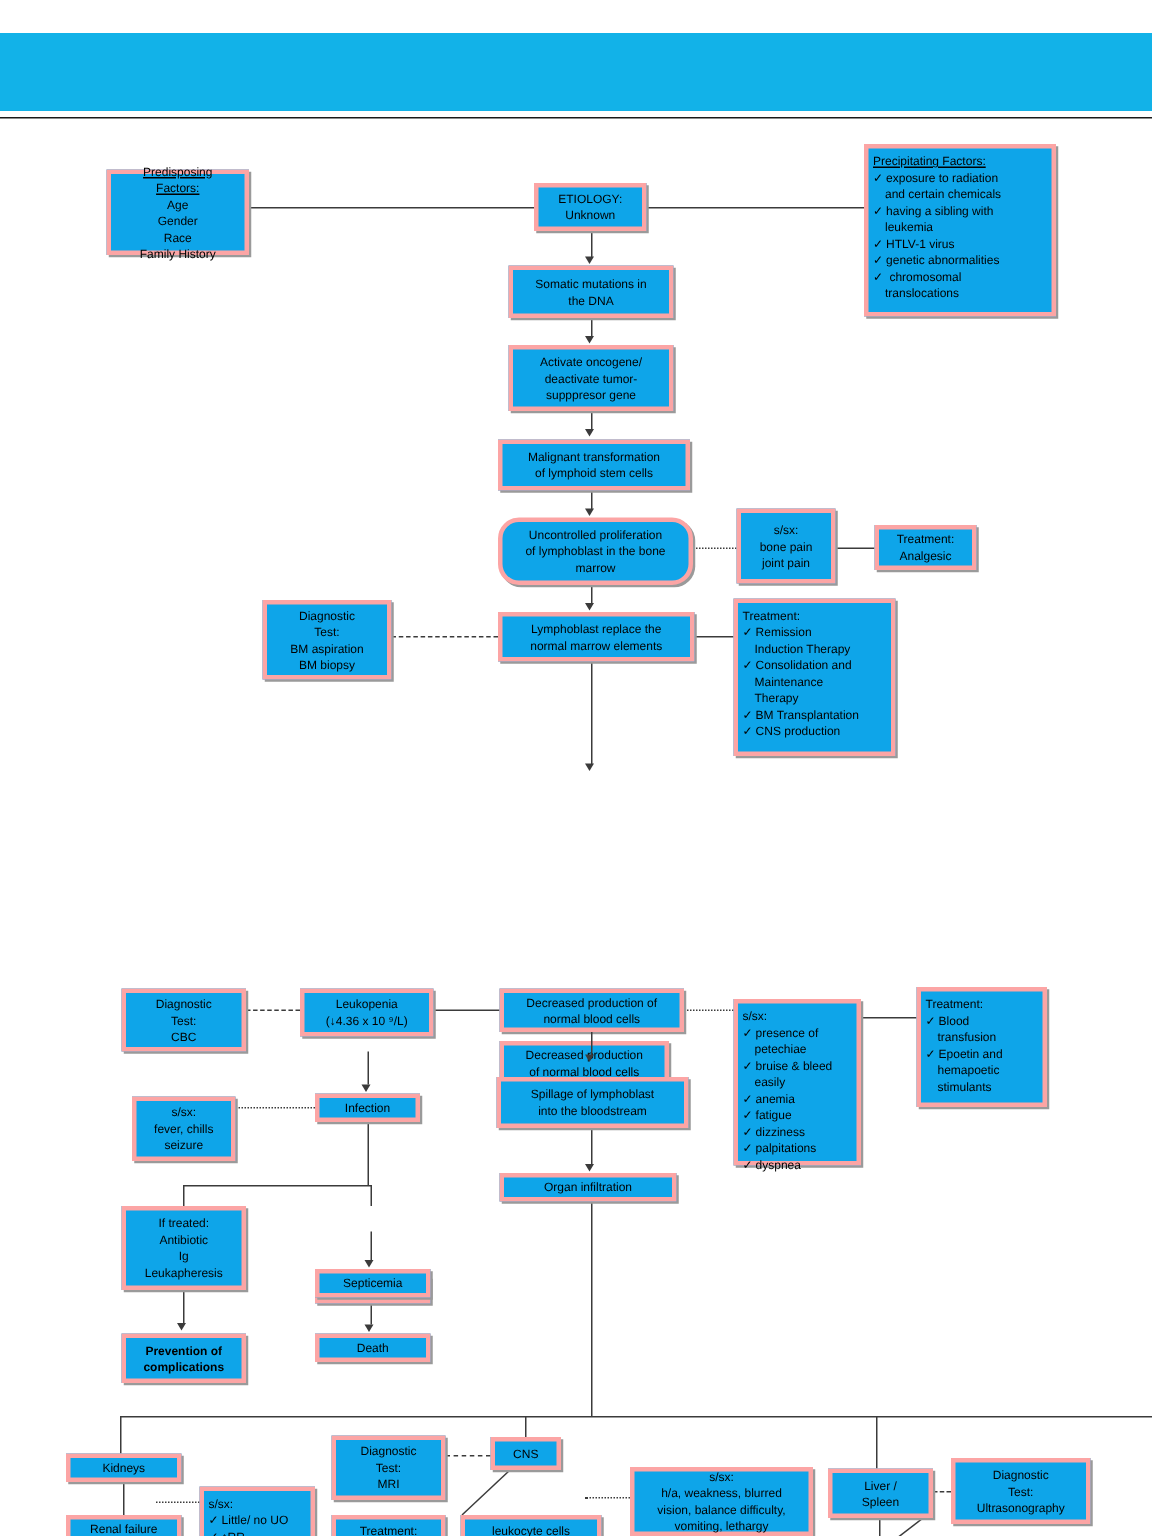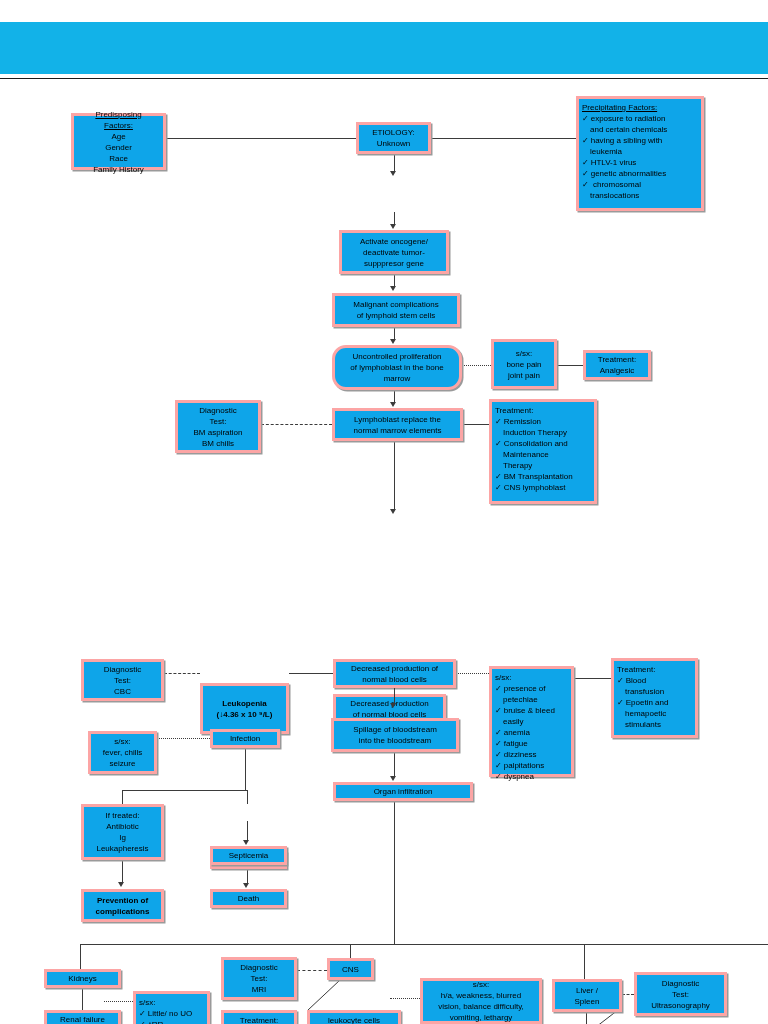--- a/index.html
+++ b/index.html
@@ -99,33 +99,37 @@
     <span class="ln" style="padding-left:8px">leukemia</span>
     <span class="ln chk">HTLV-1 virus</span>
     <span class="ln chk">genetic abnormalities</span>
     <span class="ln chk"> chromosomal</span>
     <span class="ln" style="padding-left:8px">translocations</span>
   </div>
 
   <div class="ln-h" style="left:166px;top:138px;width:190px;"></div>
   <div class="ln-h" style="left:431px;top:138px;width:145px;"></div>
 
+  <div class="bx" style="left:339px;top:177px;width:110px;height:35px;">
+    <span class="ln">Somatic mutations in</span>
+    <span class="ln">the DNA</span>
+  </div>
   <div class="ln-v" style="left:394px;top:154px;height:18px;"></div>
   <div class="arw" style="left:390px;top:171px;"></div>
 
   <div class="bx" style="left:339px;top:230px;width:110px;height:44px;">
     <span class="ln">Activate oncogene/</span>
     <span class="ln">deactivate tumor-</span>
     <span class="ln">supppresor gene</span>
   </div>
   <div class="ln-v" style="left:394px;top:212px;height:13px;"></div>
   <div class="arw" style="left:390px;top:224px;"></div>
 
   <div class="bx" style="left:332px;top:293px;width:128px;height:34px;">
-    <span class="ln">Malignant complications</span>
+    <span class="ln">Malignant transformation</span>
     <span class="ln">of lymphoid stem cells</span>
   </div>
   <div class="ln-v" style="left:394px;top:274px;height:13px;"></div>
   <div class="arw" style="left:390px;top:286px;"></div>
 
   <div class="bx" style="left:332px;top:345px;width:130px;height:45px;border-radius:14px;">
     <span class="ln">Uncontrolled proliferation</span>
     <span class="ln">of lymphoblast in the bone</span>
     <span class="ln">marrow</span>
   </div>
@@ -142,71 +146,71 @@
   <div class="bx" style="left:583px;top:350px;width:68px;height:30px;">
     <span class="ln">Treatment:</span>
     <span class="ln">Analgesic</span>
   </div>
   <div class="ln-h" style="left:557px;top:365px;width:26px;"></div>
 
   <div class="bx" style="left:175px;top:400px;width:86px;height:53px;">
     <span class="ln">Diagnostic</span>
     <span class="ln">Test:</span>
     <span class="ln">BM aspiration</span>
-    <span class="ln">BM chills</span>
+    <span class="ln">BM biopsy</span>
   </div>
 
   <div class="bx" style="left:332px;top:408px;width:131px;height:33px;">
     <span class="ln">Lymphoblast replace the</span>
     <span class="ln">normal marrow elements</span>
   </div>
   <div class="ln-v" style="left:394px;top:390px;height:13px;"></div>
   <div class="arw" style="left:390px;top:402px;"></div>
   <div class="ln-h dash" style="left:261px;top:424px;width:71px;"></div>
 
   <div class="bx left list" style="left:489px;top:399px;width:108px;height:105px;">
     <span class="ln hd">Treatment:</span>
     <span class="ln chk">Remission</span>
     <span class="ln" style="padding-left:8px">Induction Therapy</span>
     <span class="ln chk">Consolidation and</span>
     <span class="ln" style="padding-left:8px">Maintenance</span>
     <span class="ln" style="padding-left:8px">Therapy</span>
     <span class="ln chk">BM Transplantation</span>
-    <span class="ln chk">CNS lymphoblast</span>
+    <span class="ln chk">CNS production</span>
   </div>
   <div class="ln-h" style="left:463px;top:424px;width:26px;"></div>
 
   <div class="ln-v" style="left:394px;top:441px;height:69px;"></div>
   <div class="arw" style="left:390px;top:509px;"></div>
 
   <div class="bx" style="left:81px;top:659px;width:83px;height:42px;">
     <span class="ln">Diagnostic</span>
     <span class="ln">Test:</span>
     <span class="ln">CBC</span>
   </div>
 
-  <div class="bx" style="left:200px;top:683px;width:89px;height:51px;font-weight:bold;">
+  <div class="bx" style="left:200px;top:659px;width:89px;height:32px;">
     <span class="ln">Leukopenia</span>
     <span class="ln">(↓4.36 x 10 ⁹/L)</span>
   </div>
   <div class="ln-h dash" style="left:164px;top:673px;width:36px;"></div>
 
   <div class="bx" style="left:333px;top:659px;width:123px;height:29px;">
     <span class="ln">Decreased production of</span>
     <span class="ln">normal blood cells</span>
   </div>
   <div class="ln-h" style="left:289px;top:673px;width:44px;"></div>
 
   <div class="bx" style="left:333px;top:694px;width:113px;height:29px;z-index:6;">
     <span class="ln">Decreased production</span>
     <span class="ln">of normal blood cells</span>
   </div>
 
   <div class="bx" style="left:331px;top:718px;width:128px;height:34px;z-index:7;">
-    <span class="ln">Spillage of bloodstream</span>
+    <span class="ln">Spillage of lymphoblast</span>
     <span class="ln">into the bloodstream</span>
   </div>
   <div class="ln-v" style="left:394px;top:688px;height:16px;z-index:8;"></div>
   <div class="arw" style="left:390px;top:703px;z-index:8;"></div>
 
   <div class="bx left list" style="left:489px;top:666px;width:85px;height:111px;">
     <span class="ln hd">s/sx:</span>
     <span class="ln chk">presence of</span>
     <span class="ln" style="padding-left:8px">petechiae</span>
     <span class="ln chk">bruise &amp; bleed</span>
@@ -235,21 +239,21 @@
     <span class="ln">seizure</span>
   </div>
 
   <div class="bx" style="left:210px;top:729px;width:70px;height:19px;">
     <span class="ln">Infection</span>
   </div>
   <div class="ln-v" style="left:245px;top:701px;height:22px;"></div>
   <div class="arw" style="left:241px;top:723px;"></div>
   <div class="ln-h dot" style="left:157px;top:738px;width:53px;"></div>
 
-  <div class="bx" style="left:333px;top:782px;width:140px;height:19px;">
+  <div class="bx" style="left:333px;top:782px;width:118px;height:19px;">
     <span class="ln">Organ infiltration</span>
   </div>
   <div class="ln-v" style="left:394px;top:752px;height:24px;"></div>
   <div class="arw" style="left:390px;top:776px;"></div>
 
   <div class="ln-v" style="left:245px;top:748px;height:42px;"></div>
   <div class="ln-h" style="left:122px;top:790px;width:126px;"></div>
   <div class="ln-v" style="left:122px;top:790px;height:14px;"></div>
   <div class="ln-v" style="left:247px;top:790px;height:14px;"></div>
 

